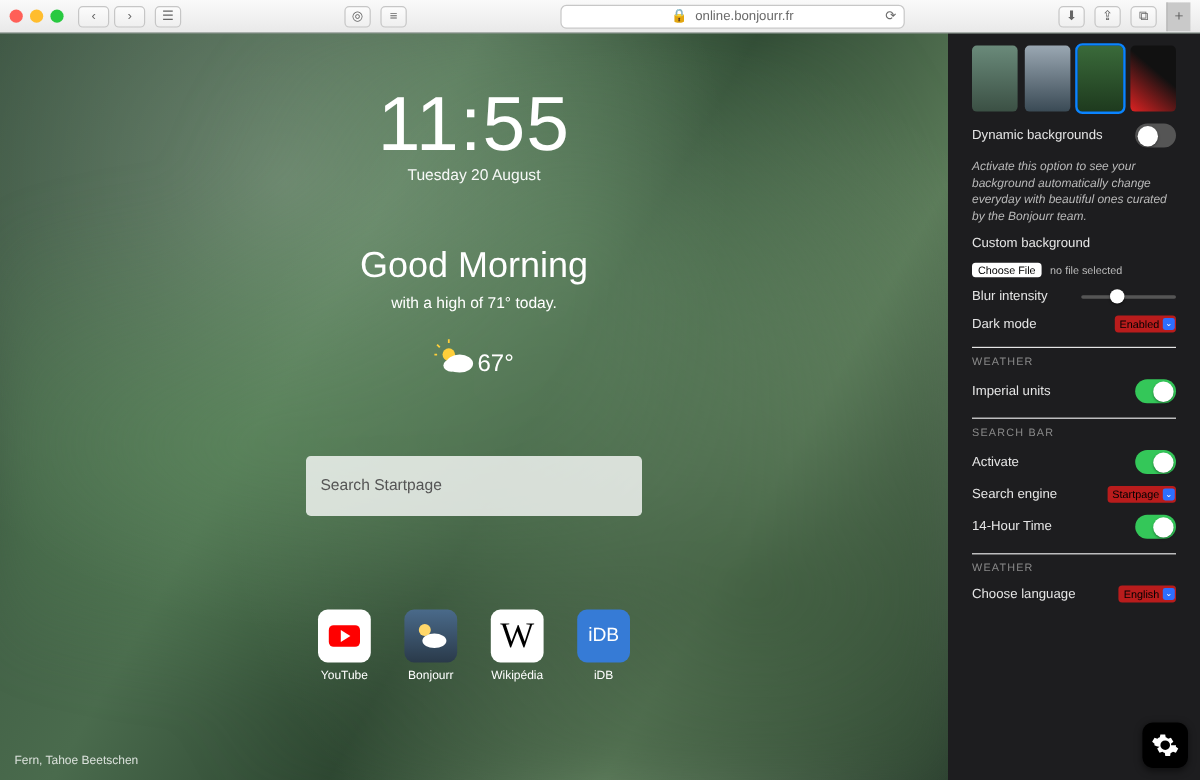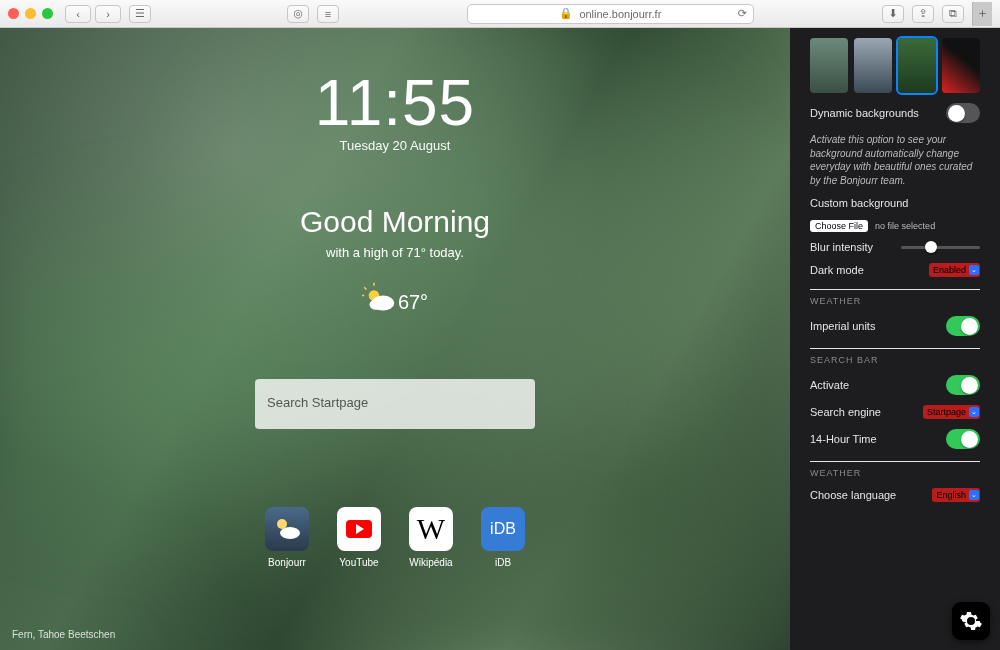--- a/index.html
+++ b/index.html
@@ -162,35 +162,35 @@
               <ellipse cx="19" cy="30" rx="9" ry="7" fill="#fff"></ellipse>
             </svg>
         </span>
         <span>67°</span>
       </div>
       <div class="searchbar">
         <span>Search Startpage</span>
       </div>
       <div class="links">
         <div class="link">
+          <div class="favicon fi-yt">
+              <div></div>
+            </div>
+          <span>YouTube</span>
+        </div>
+        <div class="link">
           <div class="favicon fi-bon">
               <svg width="30" height="30" viewBox="0 0 30 30">
                 <circle cx="10" cy="10" r="5" fill="#ffd76a"></circle>
                 <ellipse cx="18" cy="19" rx="10" ry="6" fill="#fff"></ellipse>
               </svg>
             </div>
           <span>Bonjourr</span>
         </div>
         <div class="link">
-          <div class="favicon fi-yt">
-              <div></div>
-            </div>
-          <span>YouTube</span>
-        </div>
-        <div class="link">
           <div class="favicon fi-wiki">W</div>
           <span>Wikipédia</span>
         </div>
         <div class="link">
           <div class="favicon fi-idb">iDB</div>
           <span>iDB</span>
         </div>
       </div>
     </div>
     <div class="credit">Fern, Tahoe Beetschen</div>

